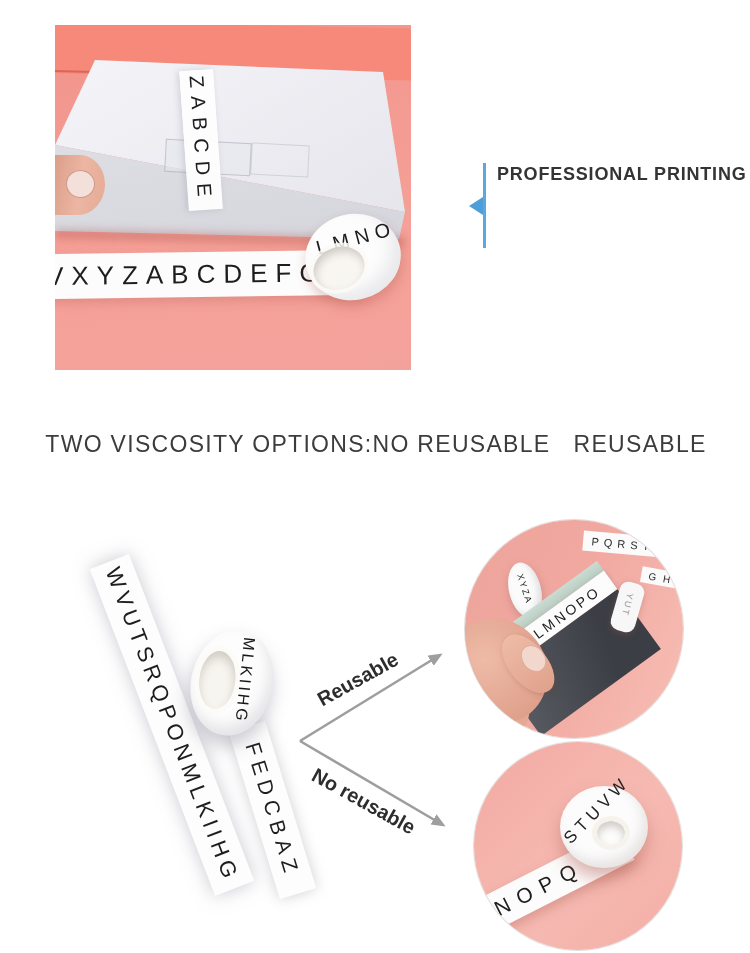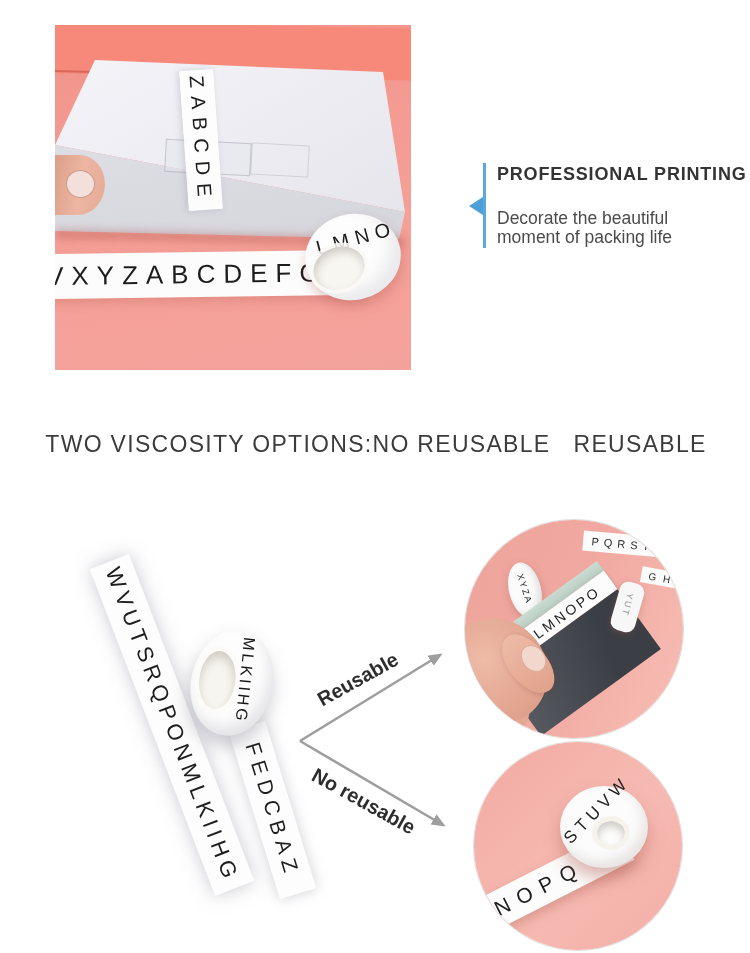--- a/index.html
+++ b/index.html
@@ -151,24 +151,20 @@
     </div>
     <div class="hero-roll">
       <span class="hero-roll-letters">LMNO</span>
       <div class="hero-roll-core"></div>
     </div>
   </div>
 
   <div class="prof-bar"></div>
   <div class="prof-tri"></div>
   <div class="prof-title">PROFESSIONAL PRINTING</div>
-  <div class="prof-body">
-    <div>Decorate the beautiful</div>
-    <div>moment of packing life</div>
-  </div>
 
   <div class="viscosity">TWO VISCOSITY OPTIONS:NO REUSABLE   REUSABLE</div>
 
   <div class="tape strip-long">
     <span>WVUTSRQPONMLKIIHG</span>
   </div>
   <div class="tape strip-unroll">
     <span>FEDCBAZ</span>
   </div>
   <div class="roll-left">

